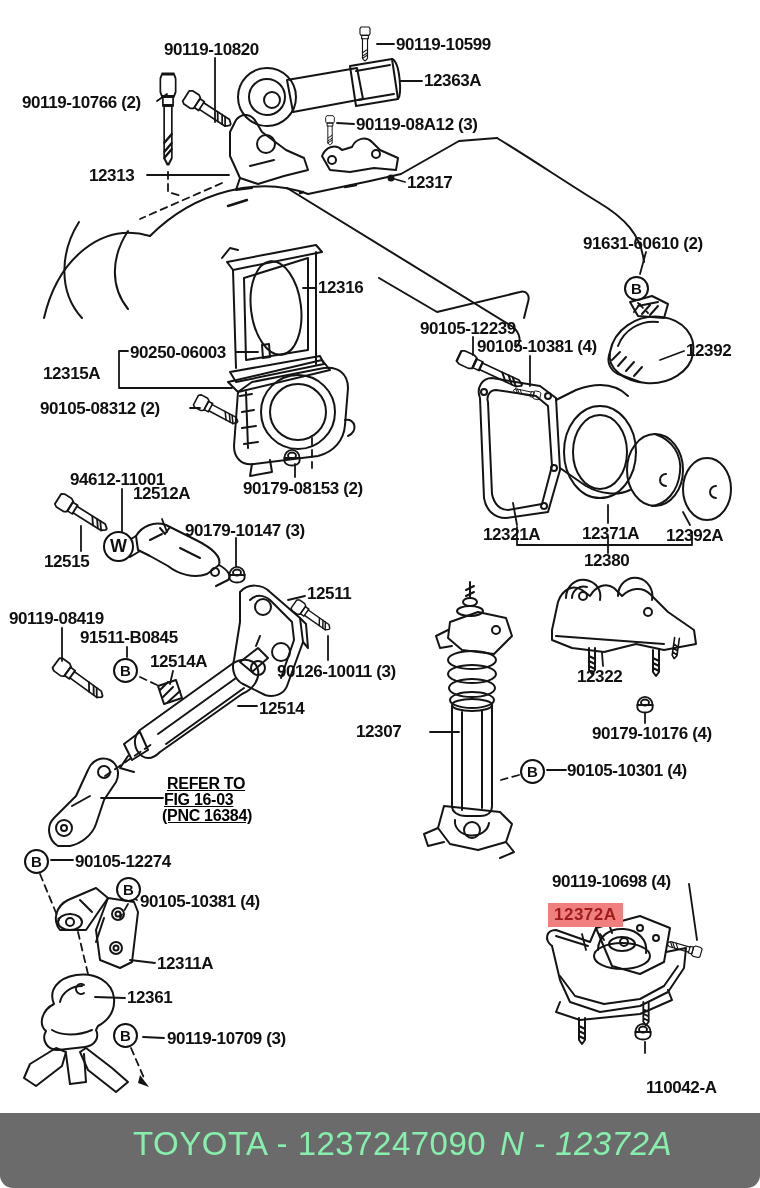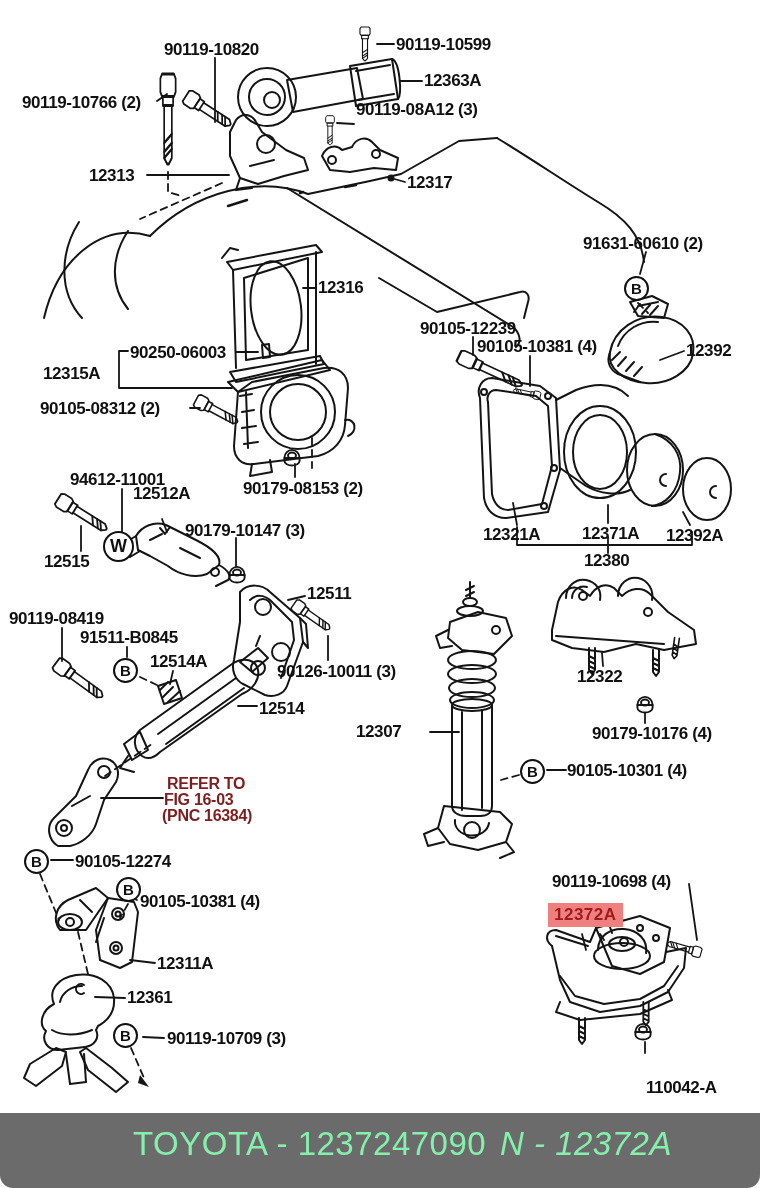--- a/index.html
+++ b/index.html
@@ -1,22 +1,22 @@
 <!DOCTYPE html>
 <html><head>
 <meta charset="utf-8">
 <style>
   html,body{margin:0;padding:0;background:#ffffff;}
   #stage{position:relative;width:760px;height:1188px;background:#ffffff;overflow:hidden;
          font-family:"Liberation Sans",sans-serif;border-radius:13px;}
   #art{position:absolute;left:0;top:0;}
   .callout{position:absolute;font:700 17px/20px "Liberation Sans",sans-serif;color:#101010;
            white-space:nowrap;letter-spacing:-0.4px;}
-  .note-line{position:absolute;font:700 16px/18px "Liberation Sans",sans-serif;color:#7f1d1d;
-           white-space:nowrap;letter-spacing:-0.3px;}
+  .note-line{position:absolute;font:700 16px/18px "Liberation Sans",sans-serif;color:#000000;
+           white-space:nowrap;letter-spacing:-0.3px;text-decoration:underline;}
   .circ{position:absolute;width:25px;height:25px;border:2.4px solid #101010;border-radius:50%;
         background:#ffffff;display:flex;align-items:center;justify-content:center;
         font:700 15px "Liberation Sans",sans-serif;color:#101010;box-sizing:border-box;}
   .circ.big{width:31px;height:31px;font-size:18px;}
   .hl{background:#F08080;color:#9E1B1B;padding:2px 6px;letter-spacing:0.5px;}
   #footer{position:absolute;left:0;top:1113px;width:760px;height:75px;background:#6B6B6B;}
   #footer span{position:absolute;top:0;height:92px;line-height:75px;color:#86efac;
         font:400 33px "Liberation Sans",sans-serif;letter-spacing:0.5px;white-space:nowrap;margin-top:12px;}
   #footer .left{left:133px;}
   #footer .right{left:500px;font-style:italic;}
@@ -307,21 +307,21 @@
       <path d="M312,438 L312,468"></path>
     </g>
     <polygon points="140,1075 149,1087 138,1083" fill="#141414" stroke="none"></polygon>
   </g>
 </svg>
 
   <div class="callout" style="left:164px;top:40px">90119-10820</div>
   <div class="callout" style="left:396px;top:35px">90119-10599</div>
   <div class="callout" style="left:424px;top:71px">12363A</div>
   <div class="callout" style="left:22px;top:93px">90119-10766 (2)</div>
-  <div class="callout" style="left:356px;top:100px">90119-08A12 (3)</div>
+  <div class="callout" style="left:356px;top:115px">90119-08A12 (3)</div>
   <div class="callout" style="left:89px;top:166px">12313</div>
   <div class="callout" style="left:407px;top:173px">12317</div>
   <div class="callout" style="left:583px;top:234px">91631-60610 (2)</div>
   <div class="callout" style="left:318px;top:278px">12316</div>
   <div class="callout" style="left:420px;top:319px">90105-12239</div>
   <div class="callout" style="left:477px;top:337px">90105-10381 (4)</div>
   <div class="callout" style="left:686px;top:341px">12392</div>
   <div class="callout" style="left:130px;top:343px">90250-06003</div>
   <div class="callout" style="left:43px;top:364px">12315A</div>
   <div class="callout" style="left:40px;top:399px">90105-08312 (2)</div>

